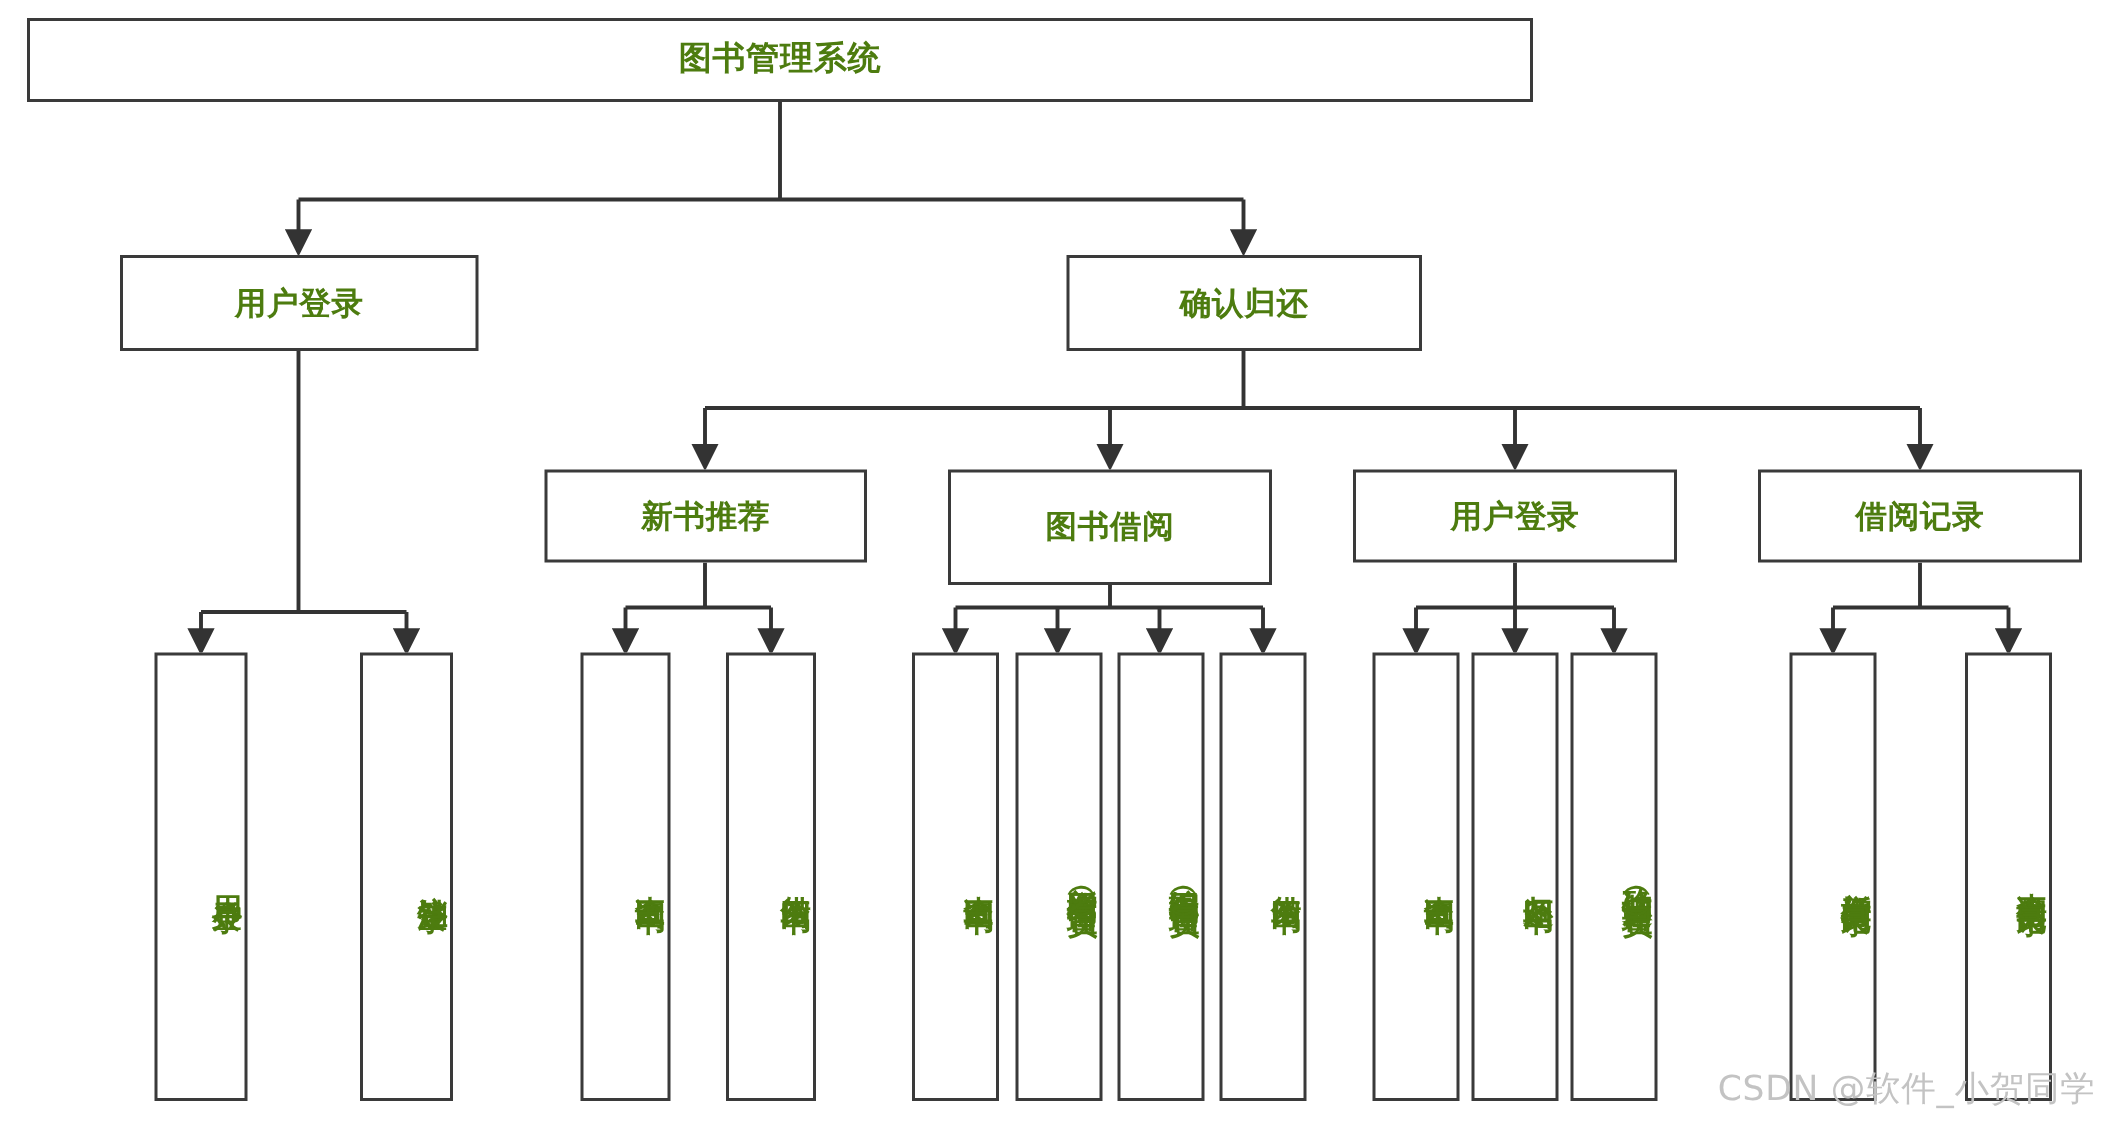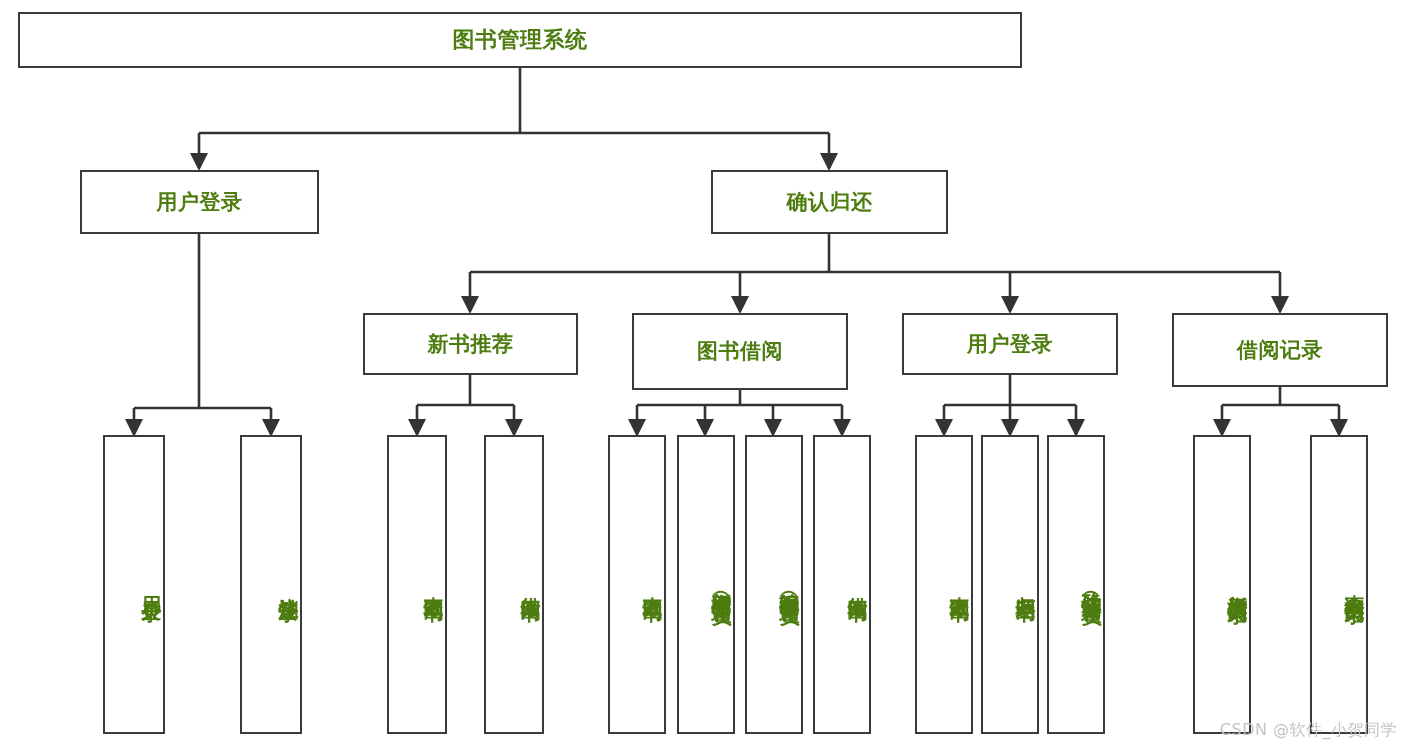--- a/index.html
+++ b/index.html
@@ -59,21 +59,21 @@
   .node-v .vtext {
     writing-mode: vertical-rl;
     text-orientation: upright;
     display: block;
     white-space: nowrap;
   }
   .watermark {
     position: absolute;
     right: 8px;
     bottom: 6px;
-    font-size: 16px;
+    font-size: 23px;
     color: #c3c3c3;
     letter-spacing: 0.5px;
     white-space: nowrap;
   }
 </style>
 </head>
 <body>
 
 <div id="diagram-root">
 
@@ -140,21 +140,21 @@
 
   <div class="node node-h" style="left:363px; top:313px; width:215px; height:62px;">
     <span>新书推荐</span>
   </div>
   <div class="node node-h" style="left:632px; top:313px; width:216px; height:77px;">
     <span>图书借阅</span>
   </div>
   <div class="node node-h" style="left:902px; top:313px; width:216px; height:62px;">
     <span>用户登录</span>
   </div>
-  <div class="node node-h" style="left:1172px; top:313px; width:216px; height:74px;">
+  <div class="node node-h" style="left:1172px; top:313px; width:216px; height:62px;">
     <span>借阅记录</span>
   </div>
 
   <div class="node node-v" style="left:103px; top:435px; width:62px; height:299px;">
     <span class="vtext">用户登录</span>
   </div>
   <div class="node node-v" style="left:240px; top:435px; width:62px; height:299px;">
     <span class="vtext">注销登录</span>
   </div>
 

